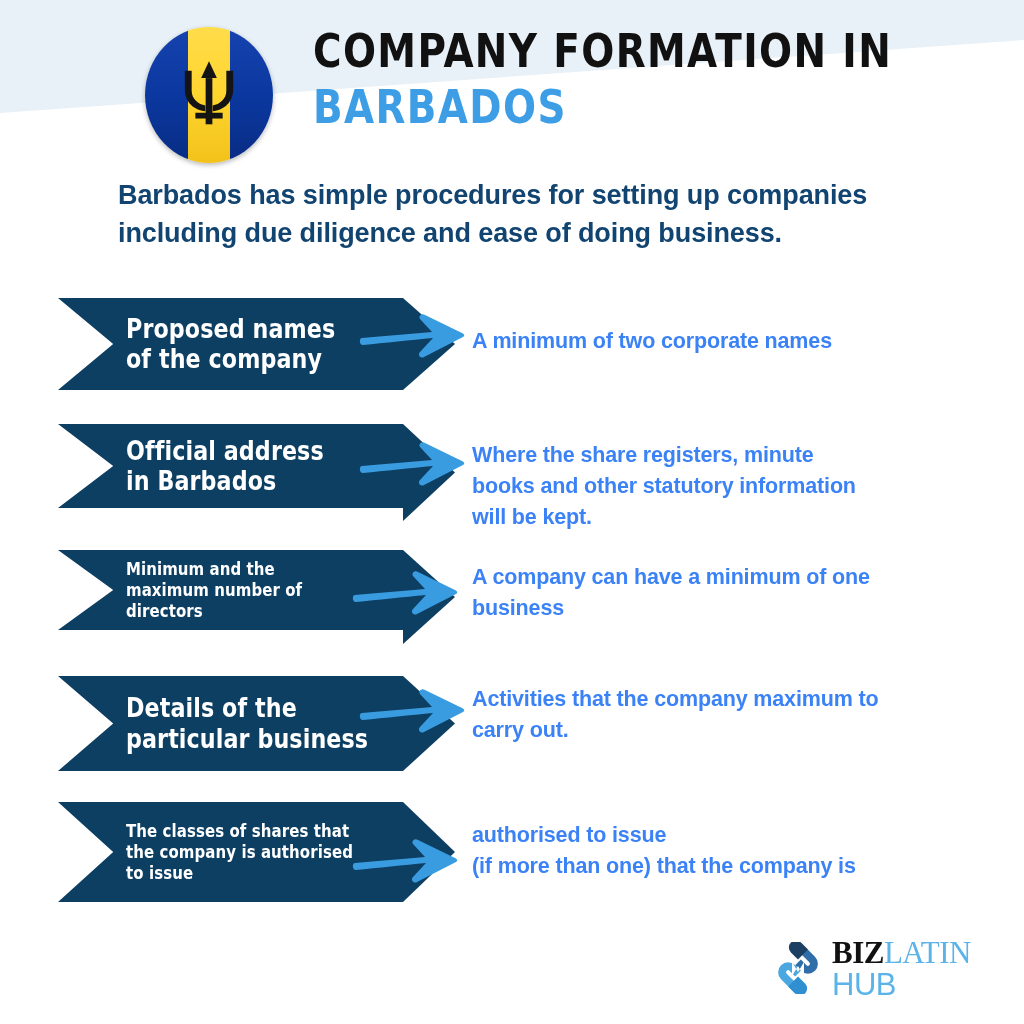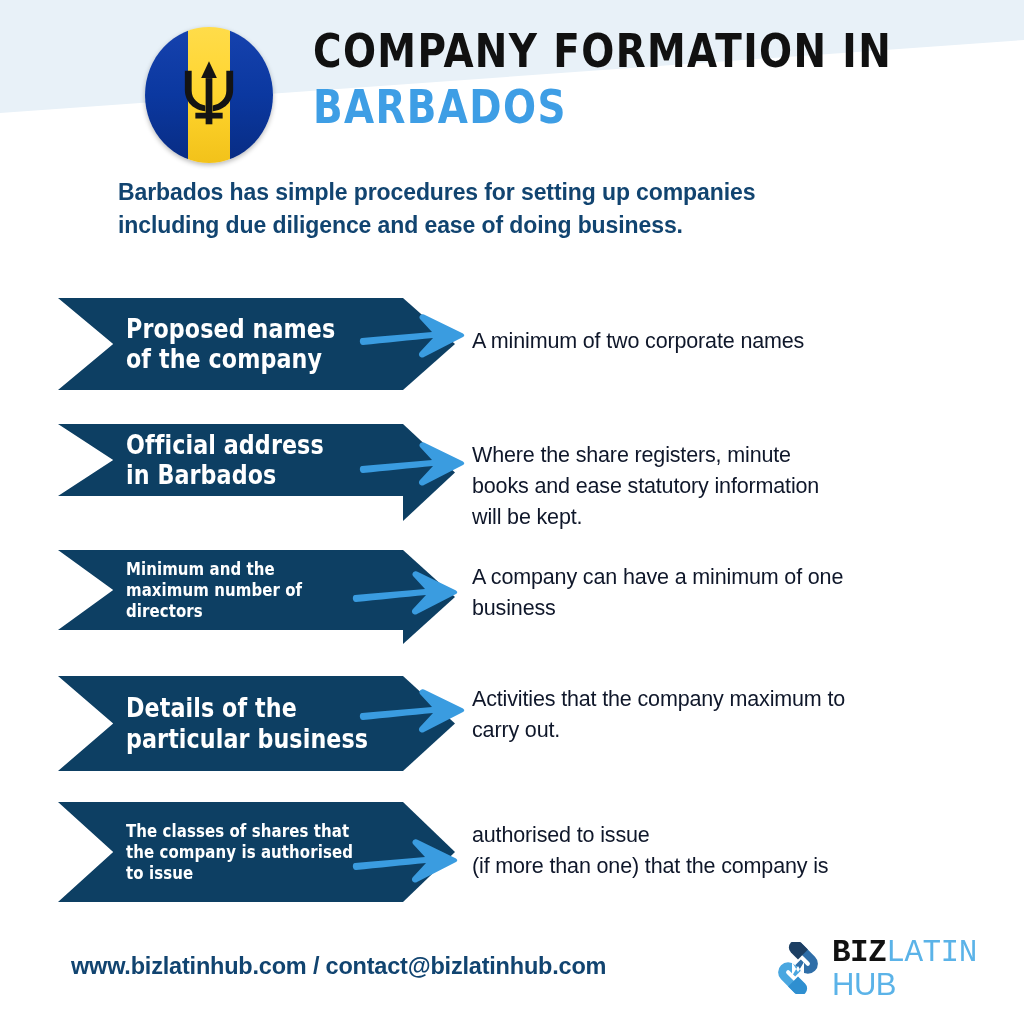--- a/index.html
+++ b/index.html
@@ -84,21 +84,21 @@
   
   .subtitle {
     position: absolute;
     left: 118px;
     top: 176px;
     width: 830px;
     z-index: 3;
     color: #114470;
     font-family: "Liberation Sans", sans-serif;
     font-weight: 700;
-    font-size: 23px;
+    font-size: 27px;
     line-height: 1.42;
     letter-spacing: -0.1px;
   }
 
   
   .rows {
     position: absolute;
     left: 0;
     top: 0;
     width: 1024px;
@@ -148,23 +148,23 @@
 
   .arrow {
     position: absolute;
     z-index: 4;
   }
 
   .desc {
     position: absolute;
     left: 466px;
     width: 500px;
-    color: #0f172a;
-    font-family: "Liberation Sans", sans-serif;
-    font-weight: 400;
+    color: #3b82f6;
+    font-family: "Liberation Sans", sans-serif;
+    font-weight: 700;
     font-size: 21.5px;
     line-height: 1.44;
     letter-spacing: -0.15px;
   }
 
   
   .footer-url {
     position: absolute;
     left: 71px;
     top: 953px;
@@ -188,21 +188,21 @@
     position: absolute;
     left: 0; top: 4px;
     width: 52px; height: 52px;
   }
   .logo-text {
     position: absolute;
     left: 60px; top: 0px;
     line-height: 0.98;
   }
   .logo-line1 {
-    font-family: Liberation Mono, monospace;
+    font-family: Liberation Serif, serif;
     font-size: 31px;
     font-weight: 700;
     letter-spacing: -0.5px;
     white-space: nowrap;
   }
   .logo-biz { color: #111111; }
   .logo-latin { color: #5bb3e8; font-weight: 400; }
   .logo-line2 {
     font-family: "Liberation Sans", sans-serif;
     font-size: 31px;
@@ -269,34 +269,34 @@
         </div>
         <div class="ribbon-point" style="height: 92px;"></div>
         <div class="arrow" style="left: 352px; top: 7px; width: 110px; height: 60px;"><svg viewBox="0 0 110 60" width="110" height="60">
             <path d="M4 33 C 26 31, 52 29, 74 27 L 62 14 C 60 11, 64 8, 67 10 L 104 28 C 107 29.5, 107 31, 104 32.5 L 66 52 C 63 54, 59 50, 62 47 L 75 33 C 53 35, 26 38, 5 40 C 1 40, 1 33, 4 33 Z" fill="#3a9ce0"></path>
           </svg></div>
       </div>
       <div class="desc" style="top: 326px;">
         <div>A minimum of two corporate names</div>
       </div>
       <div class="row" style="top: 424px; height: 97px;">
-        <div class="ribbon size-big" style="height: 72px;">
+        <div class="ribbon size-big" style="height: 84px;">
           <div class="ribbon-label">
             <div>Official address</div>
             <div>in Barbados</div>
           </div>
         </div>
         <div class="ribbon-point" style="height: 97px;"></div>
         <div class="arrow" style="left: 352px; top: 9px; width: 110px; height: 60px;"><svg viewBox="0 0 110 60" width="110" height="60">
             <path d="M4 33 C 26 31, 52 29, 74 27 L 62 14 C 60 11, 64 8, 67 10 L 104 28 C 107 29.5, 107 31, 104 32.5 L 66 52 C 63 54, 59 50, 62 47 L 75 33 C 53 35, 26 38, 5 40 C 1 40, 1 33, 4 33 Z" fill="#3a9ce0"></path>
           </svg></div>
       </div>
       <div class="desc" style="top: 440px;">
         <div>Where the share registers, minute</div>
-        <div>books and ease statutory information</div>
+        <div>books and other statutory information</div>
         <div>will be kept.</div>
       </div>
       <div class="row" style="top: 550px; height: 94px;">
         <div class="ribbon size-small" style="height: 80px;">
           <div class="ribbon-label">
             <div>Minimum and the</div>
             <div>maximum number of</div>
             <div>directors</div>
           </div>
         </div>
@@ -337,21 +337,20 @@
         <div class="arrow" style="left: 345px; top: 28px; width: 110px; height: 60px;"><svg viewBox="0 0 110 60" width="110" height="60">
             <path d="M4 33 C 26 31, 52 29, 74 27 L 62 14 C 60 11, 64 8, 67 10 L 104 28 C 107 29.5, 107 31, 104 32.5 L 66 52 C 63 54, 59 50, 62 47 L 75 33 C 53 35, 26 38, 5 40 C 1 40, 1 33, 4 33 Z" fill="#3a9ce0"></path>
           </svg></div>
       </div>
       <div class="desc" style="top: 820px;">
         <div>authorised to issue</div>
         <div>(if more than one) that the company is</div>
       </div>
     </div>
 
-  <div class="footer-url">www.bizlatinhub.com / contact@bizlatinhub.com</div>
 
   <div class="logo">
     <svg class="logo-mark" viewBox="0 0 52 52">
       <g transform="rotate(45 26 26)">
         <path d="M10 6 h20 a10 10 0 0 1 0 20 h-8 v-8 h8 a2 2 0 0 0 0-4 h-20 z" fill="#2f6ea8"></path>
         <path d="M42 46 h-20 a10 10 0 0 1 0-20 h8 v8 h-8 a2 2 0 0 0 0 4 h20 z" fill="#4aa7e0"></path>
         <path d="M10 6 h10 v14 h-10 a7 7 0 0 1 0-14 z" fill="#1d3f63"></path>
         <path d="M42 46 h-10 v-14 h10 a7 7 0 0 1 0 14 z" fill="#2f8fd0"></path>
       </g>
       <path d="M20 20 L26 30 L32 20 L32 34 L26 24 L20 34 Z" fill="#ffffff"></path>

